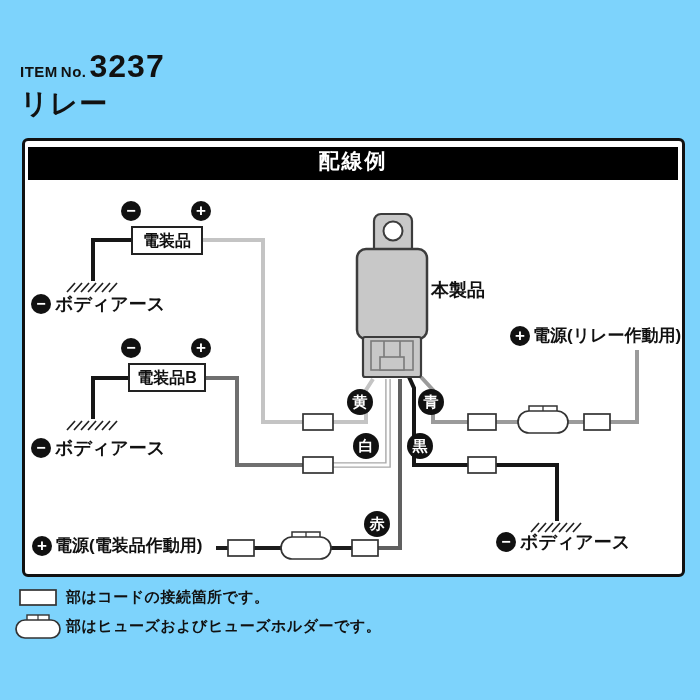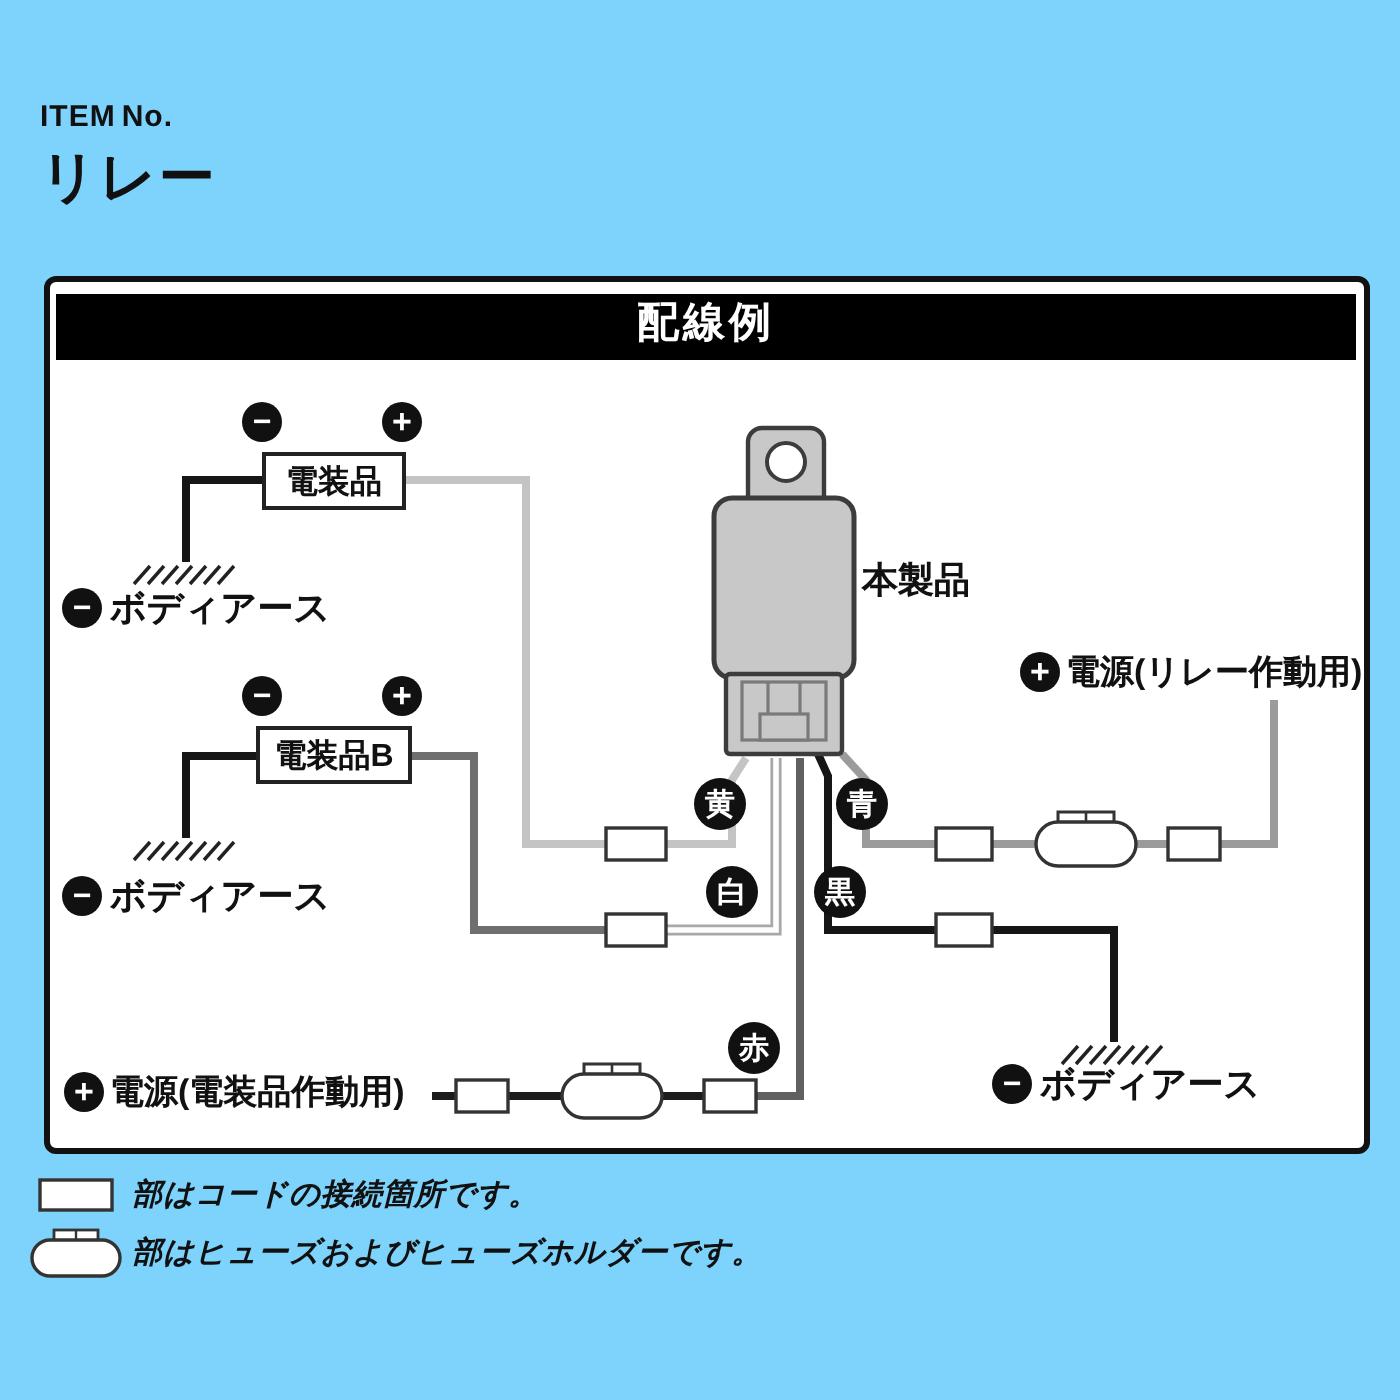--- a/index.html
+++ b/index.html
@@ -8,35 +8,36 @@
   .header{position:absolute;left:20px;top:50px;}
   .item-line{display:flex;align-items:baseline;gap:3px;}
   .item-label,.no-label{font-size:15px;font-weight:bold;letter-spacing:.5px;}
   .item-number{font-size:32px;font-weight:bold;letter-spacing:1px;line-height:1;}
   .product-name{font-size:28px;font-weight:bold;margin-top:3px;letter-spacing:1px;}
   .panel{position:absolute;left:22px;top:138px;width:657px;height:433px;
          border:3px solid #111;border-radius:6px;background:#fff;}
   .title-bar{position:absolute;left:28px;top:147px;width:650px;height:33px;
              background:#000;display:flex;justify-content:center;}
   .title-bar span{color:#fff;font-size:21px;font-weight:bold;letter-spacing:2px;}
-  .legend-row{position:absolute;left:66px;font-size:15px;font-weight:bold;letter-spacing:.5px;font-style:italic;}
+  .legend-row{position:absolute;left:66px;font-size:15px;font-weight:bold;letter-spacing:.5px;}
   .legend-row.r1{top:588px;}
   .legend-row.r2{top:617px;text-align:right;}
   svg.overlay{position:absolute;left:0;top:0;}
   svg text{font-family:"Liberation Sans","DejaVu Sans",sans-serif;}
 </style>
 </head>
 <body>
 
 <div class="page">
 
   <div class="header">
     <div class="item-line">
       <span class="item-label">ITEM</span>
       <span class="no-label">No.</span>
+      <span class="item-number">3237</span>
     </div>
     <div class="product-name">リレー</div>
   </div>
 
   <div class="panel"></div>
   <div class="title-bar">
     <span>配線例</span>
   </div>
 
   <div class="legend-row r1">部はコードの接続箇所です。</div>

